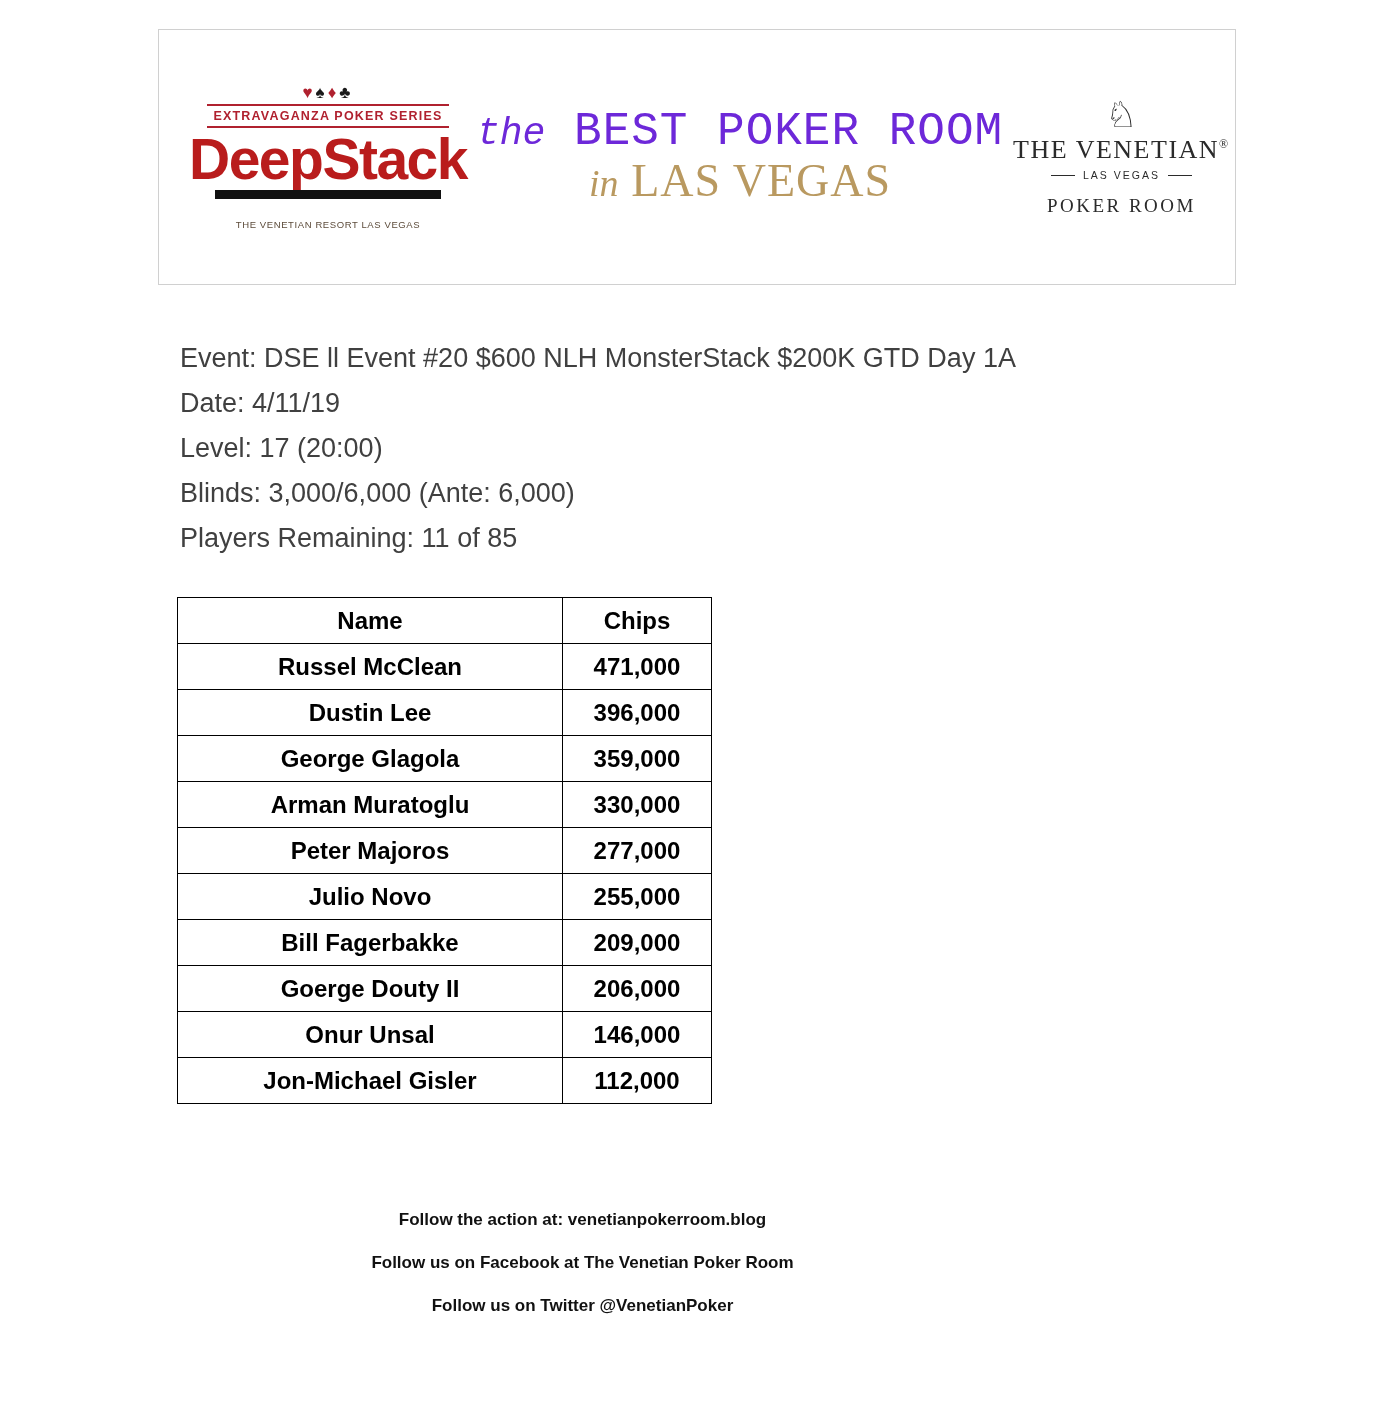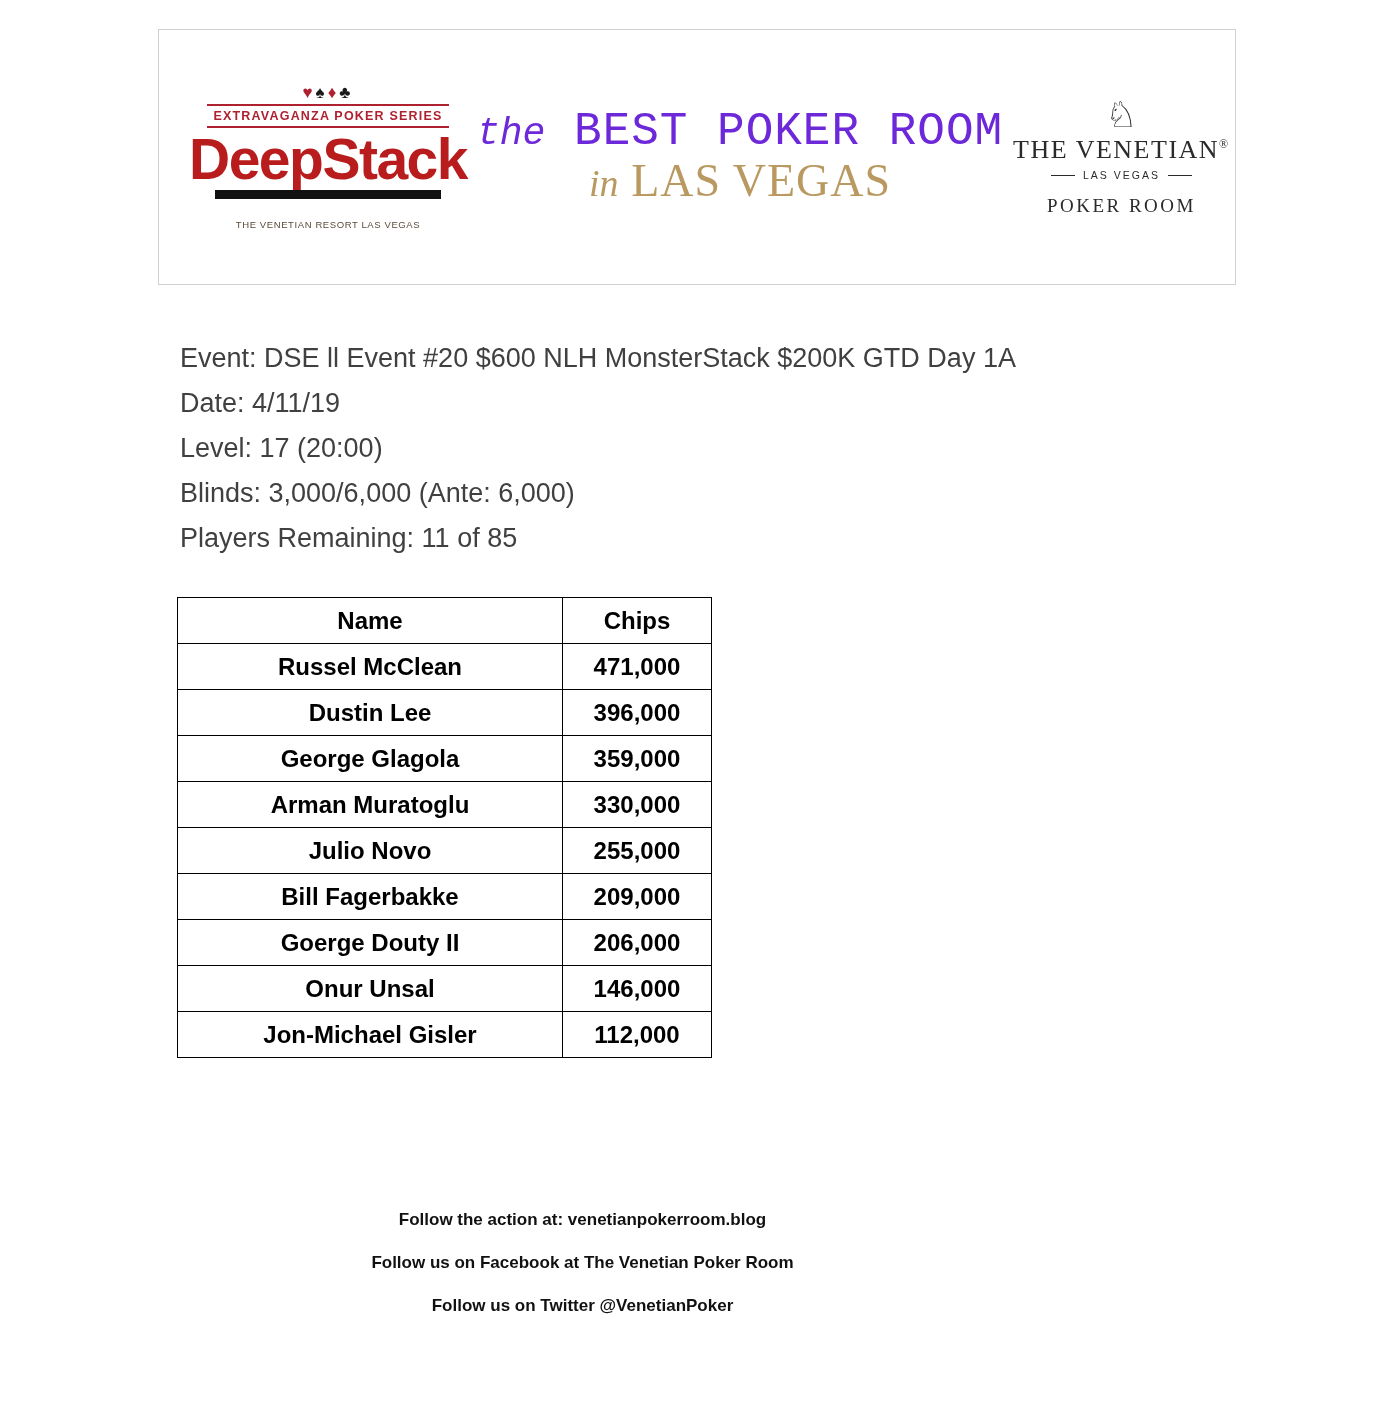--- a/index.html
+++ b/index.html
@@ -256,20 +256,24 @@
       </tr>
     <tr>
         <td>George Glagola</td>
         <td>359,000</td>
       </tr>
     <tr>
         <td>Arman Muratoglu</td>
         <td>330,000</td>
       </tr>
     <tr>
+        <td>Peter Majoros</td>
+        <td>277,000</td>
+      </tr>
+    <tr>
         <td>Julio Novo</td>
         <td>255,000</td>
       </tr>
     <tr>
         <td>Bill Fagerbakke</td>
         <td>209,000</td>
       </tr>
     <tr>
         <td>Goerge Douty II</td>
         <td>206,000</td>

